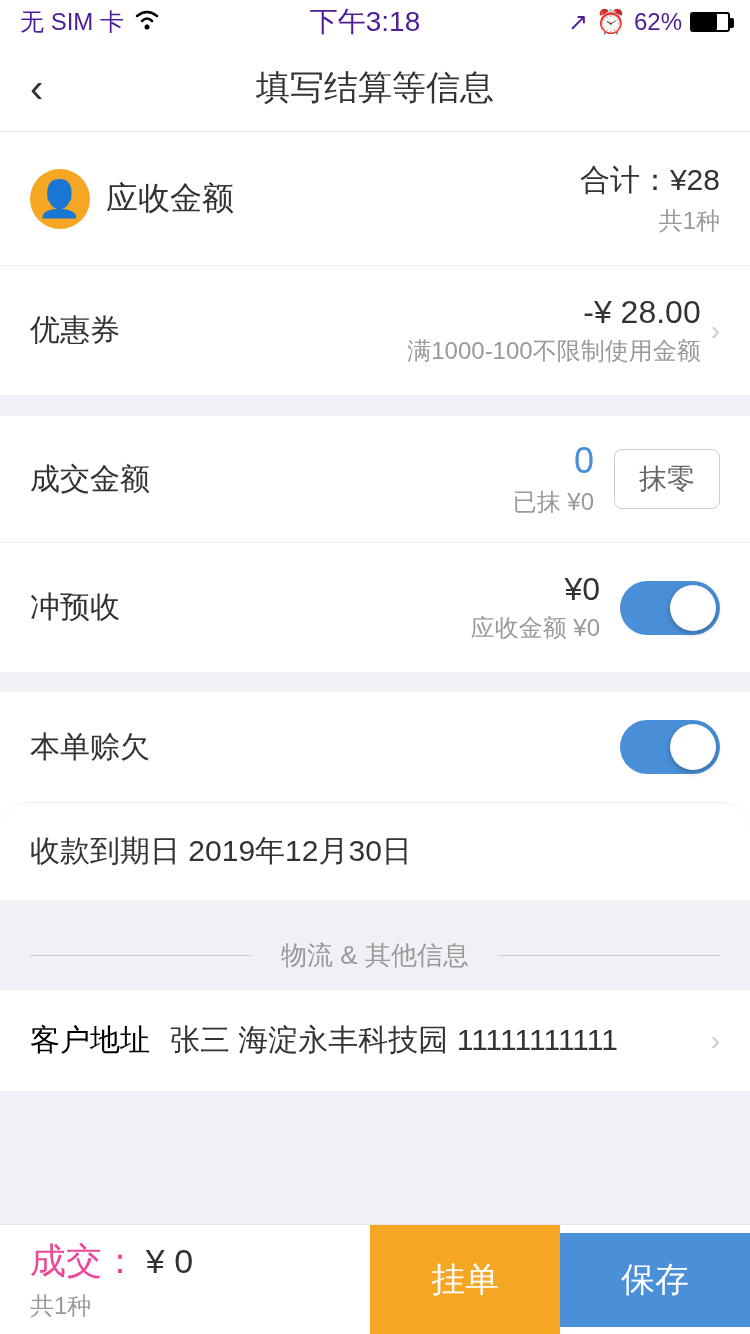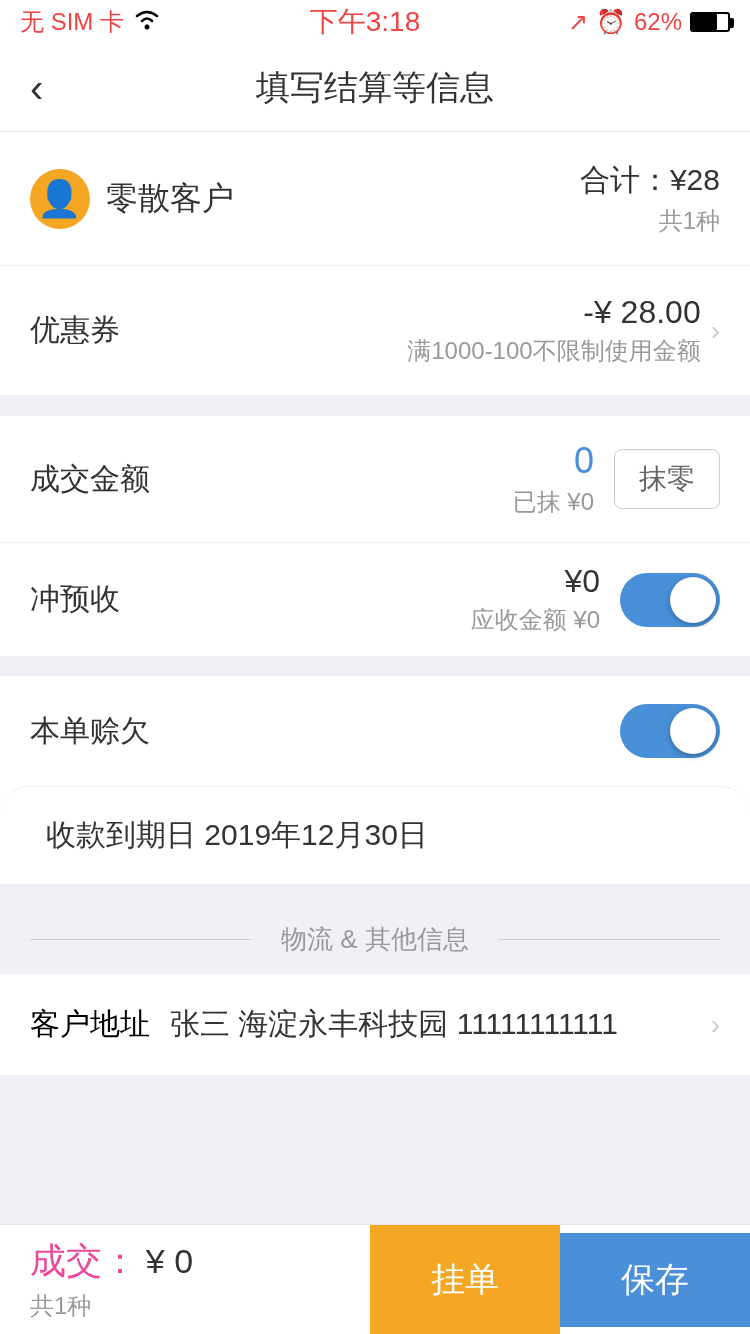--- a/index.html
+++ b/index.html
@@ -16,21 +16,21 @@
 
     
     .status-bar {
       background: #fff;
       height: 44px;
       display: flex;
       align-items: center;
       justify-content: space-between;
       padding: 0 20px;
       font-size: 24px;
-      color: #ef4444;
+      color: #4c1d95;
     }
     .status-left {
       display: flex;
       align-items: center;
       gap: 8px;
     }
     .status-center {
       font-size: 28px;
       font-weight: 500;
     }
@@ -217,21 +217,21 @@
       padding: 10px 24px;
       font-size: 28px;
       color: #666;
       background: #fff;
       cursor: pointer;
     }
 
     
     .prepay-row {
       background: #fff;
-      padding: 20px 30px;
+      padding: 28px 30px;
       display: flex;
       align-items: center;
       justify-content: space-between;
       border-top: 1px solid #f0f0f0;
     }
     .prepay-label {
       font-size: 30px;
       color: #333;
     }
     .prepay-right {
@@ -283,21 +283,21 @@
       justify-content: space-between;
     }
     .debt-label {
       font-size: 30px;
       color: #333;
     }
 
     
     .due-date-row {
       background: #fff;
-      padding: 28px 46px;
+      padding: 28px 30px;
       border-top: 1px solid #f0f0f0;
       border-radius: 29px;
     }
     .due-date-text {
       font-size: 30px;
       color: #333;
     }
 
     
     .logistics-divider {
@@ -433,21 +433,21 @@
   <span class="nav-back">‹</span>
   <span class="nav-title">填写结算等信息</span>
 </div>
 
 <div class="section-white">
   <div class="customer-row">
     <div class="customer-left">
       <div class="customer-avatar">
         <span class="avatar-icon">👤</span>
       </div>
-      <span class="customer-name">零散客户</span>
+      <span class="customer-name">应收金额</span>
     </div>
     <div class="customer-right">
       <div class="total-amount">合计：¥28</div>
       <div class="total-count">共1种</div>
     </div>
   </div>
 
   <div class="coupon-row">
     <span class="coupon-label">优惠券</span>
     <div class="coupon-right">

